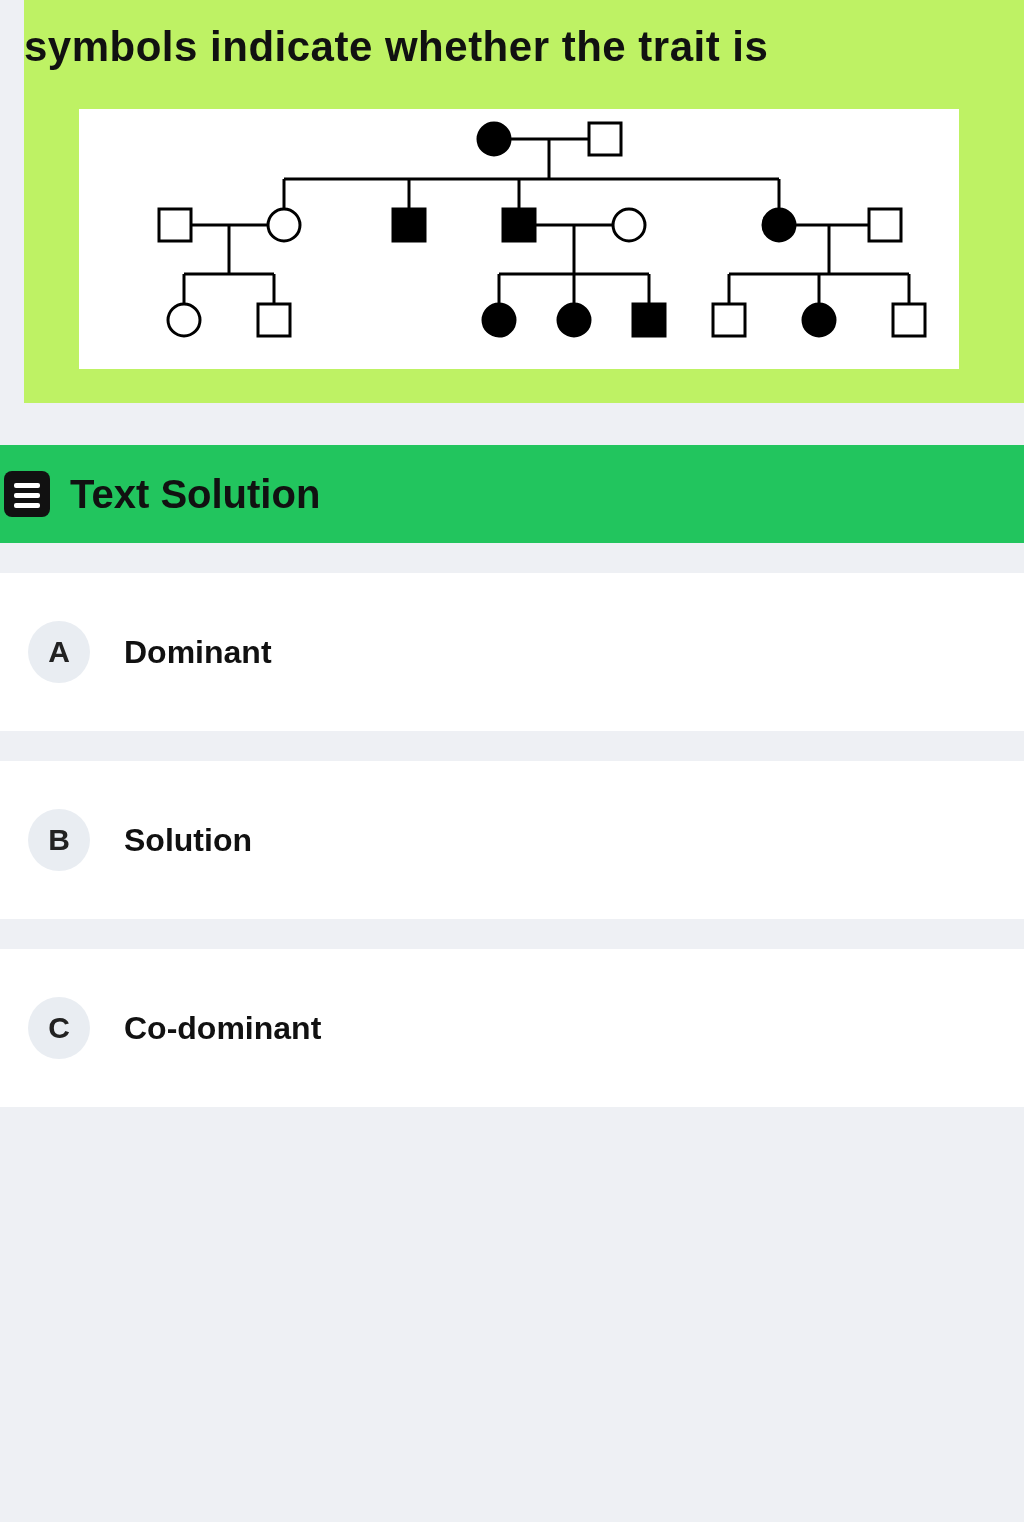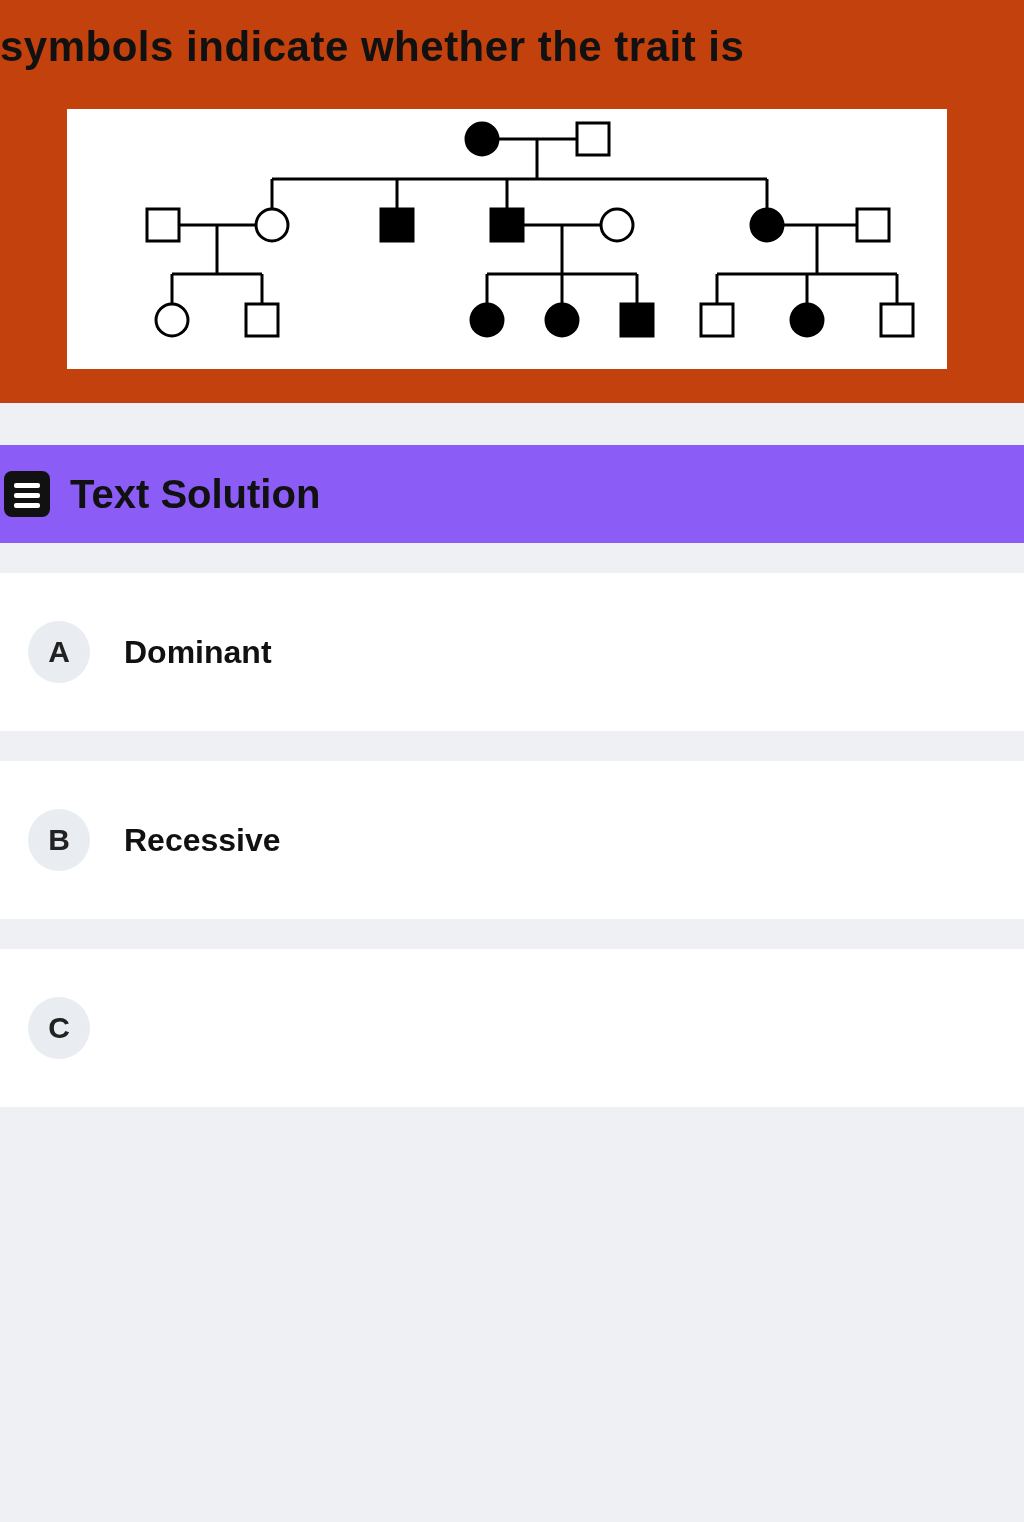--- a/index.html
+++ b/index.html
@@ -2,39 +2,39 @@
 <html><head>
 <meta charset="utf-8">
 <style>
   * { box-sizing: border-box; margin: 0; padding: 0; }
   html, body {
     width: 1024px;
     font-family: "Comic Sans MS", "Comic Sans", "Chalkboard SE", "Marker Felt", cursive, sans-serif;
     background: #eef0f4;
     color: #111;
   }
-  .card { background: #c2410c; }
+  .card { background: #bef264; margin-left: 24px; }
   .q-card { padding: 14px 10px 26px 0; }
   .q-text {
     font-size: 42px;
     font-weight: 700;
     line-height: 1.55;
     letter-spacing: 0.5px;
     padding-left: 0;
   }
   .pedigree-wrap {
     margin: 30px auto 8px auto;
     width: 880px;
     background: #fff;
   }
   .pedigree { display: block; margin: 0 auto; }
 
   .solution-row {
     margin-top: 42px;
-    background: #8b5cf6;
+    background: #22c55e;
     display: flex;
     align-items: center;
     gap: 20px;
     padding: 26px 12px 26px 4px;
   }
   .sol-icon {
     width: 46px; height: 46px; border-radius: 8px;
     background: #111; position: relative; flex: 0 0 46px;
   }
   .sol-icon::before, .sol-icon::after {
@@ -134,18 +134,19 @@
   <div class="sol-label">Text Solution</div>
 </div>
 
 <div class="option">
   <div class="opt-letter">A</div>
   <div class="opt-text">Dominant</div>
 </div>
 
 <div class="option">
   <div class="opt-letter">B</div>
-  <div class="opt-text">Recessive</div>
+  <div class="opt-text">Solution</div>
 </div>
 
 <div class="option">
   <div class="opt-letter">C</div>
+  <div class="opt-text">Co-dominant</div>
 </div>
 
 </body></html>

